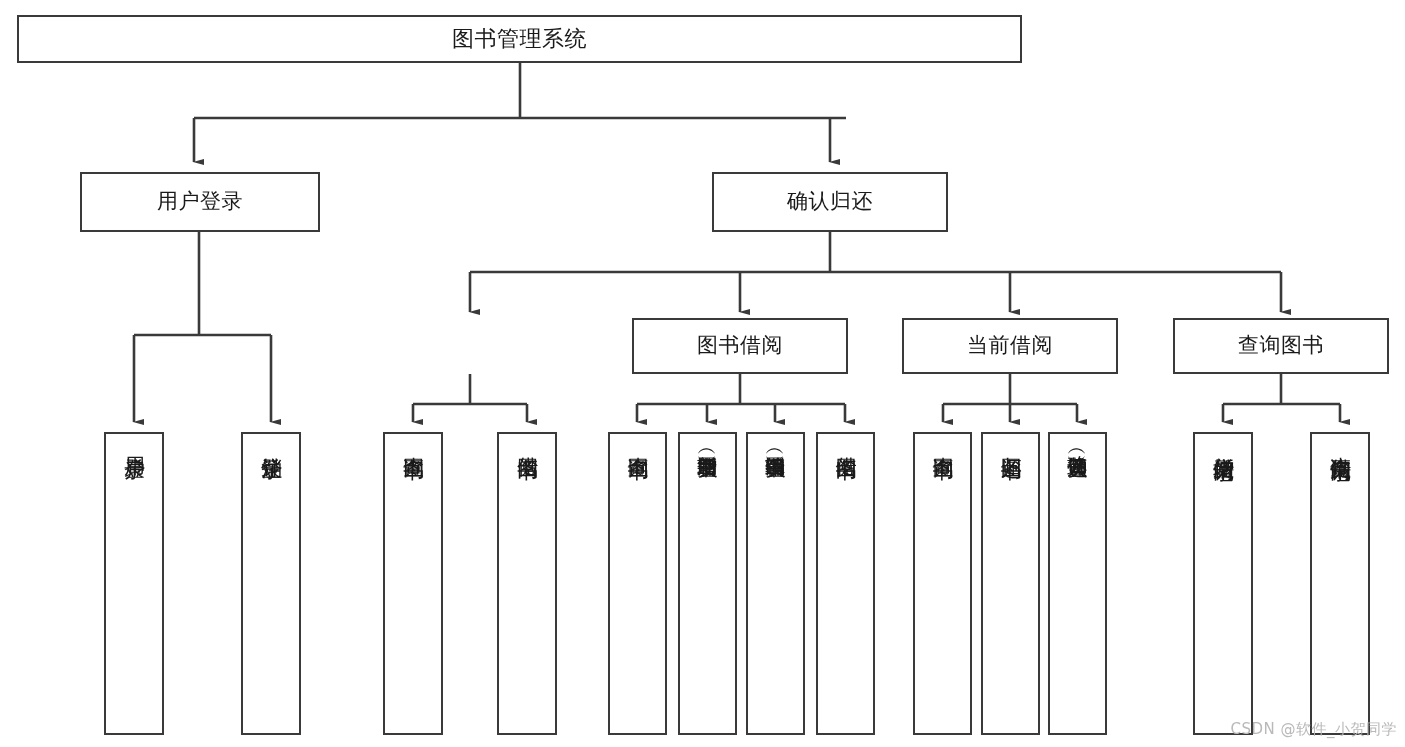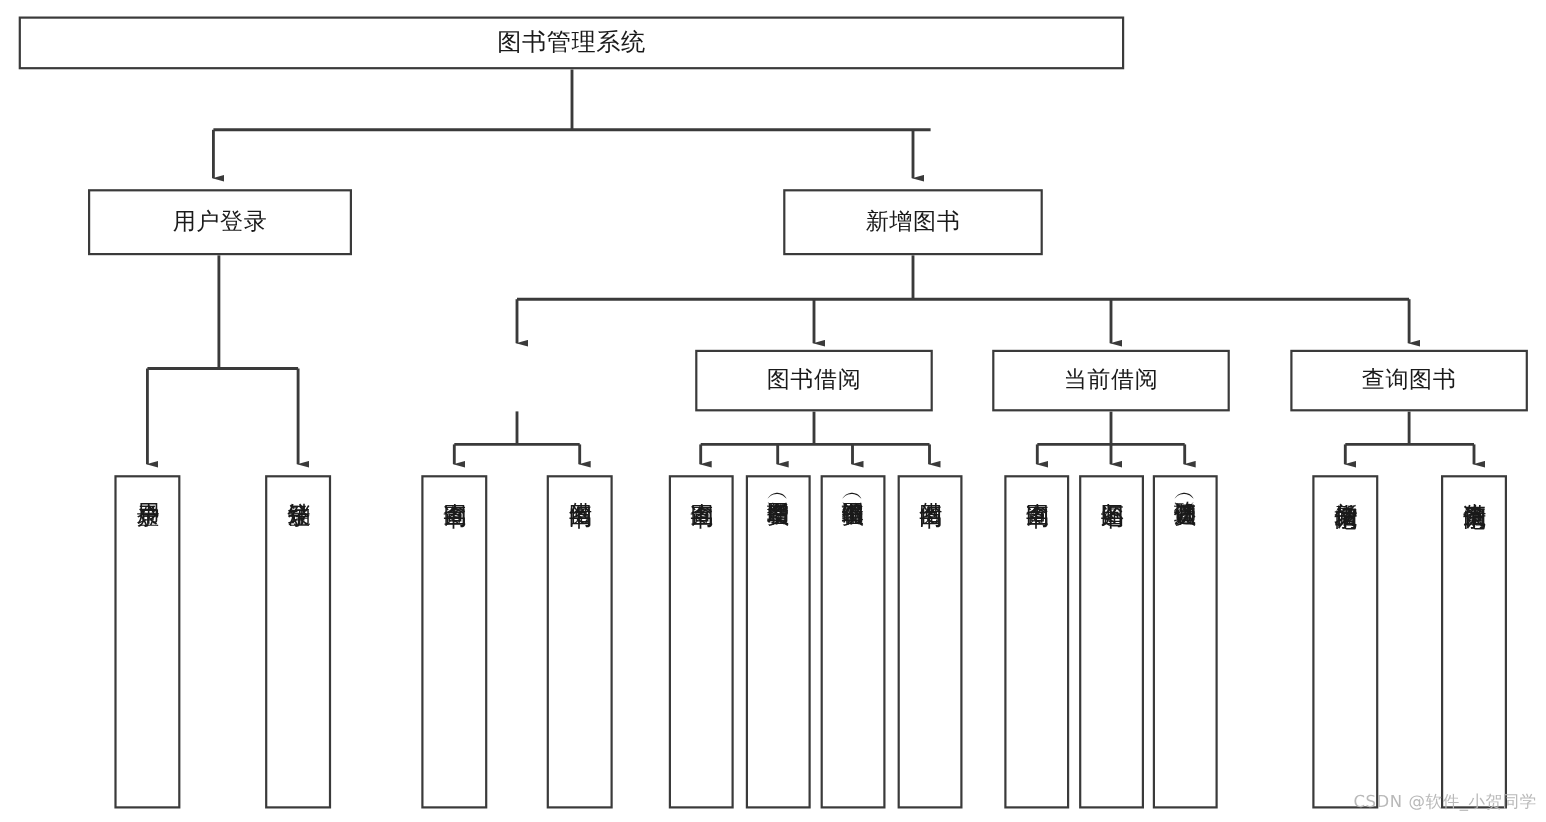--- a/index.html
+++ b/index.html
@@ -134,21 +134,21 @@
   </svg>
 
   <div class="node horiz root" style="left:17px; top:15px; width:1005px; height:48px;">
     <span class="label">图书管理系统</span>
   </div>
 
   <div class="node horiz" style="left:80px; top:172px; width:240px; height:60px;">
     <span class="label">用户登录</span>
   </div>
   <div class="node horiz" style="left:712px; top:172px; width:236px; height:60px;">
-    <span class="label">新增图书</span>
+    <span class="label">确认归还</span>
   </div>
 
   <div class="node horiz" style="left:902px; top:318px; width:216px; height:56px;">
     <span class="label">当前借阅</span>
   </div>
   <div class="node horiz" style="left:632px; top:318px; width:216px; height:56px;">
     <span class="label">图书借阅</span>
   </div>
   <div class="node horiz" style="left:1173px; top:318px; width:216px; height:56px;">
     <span class="label">查询图书</span>

